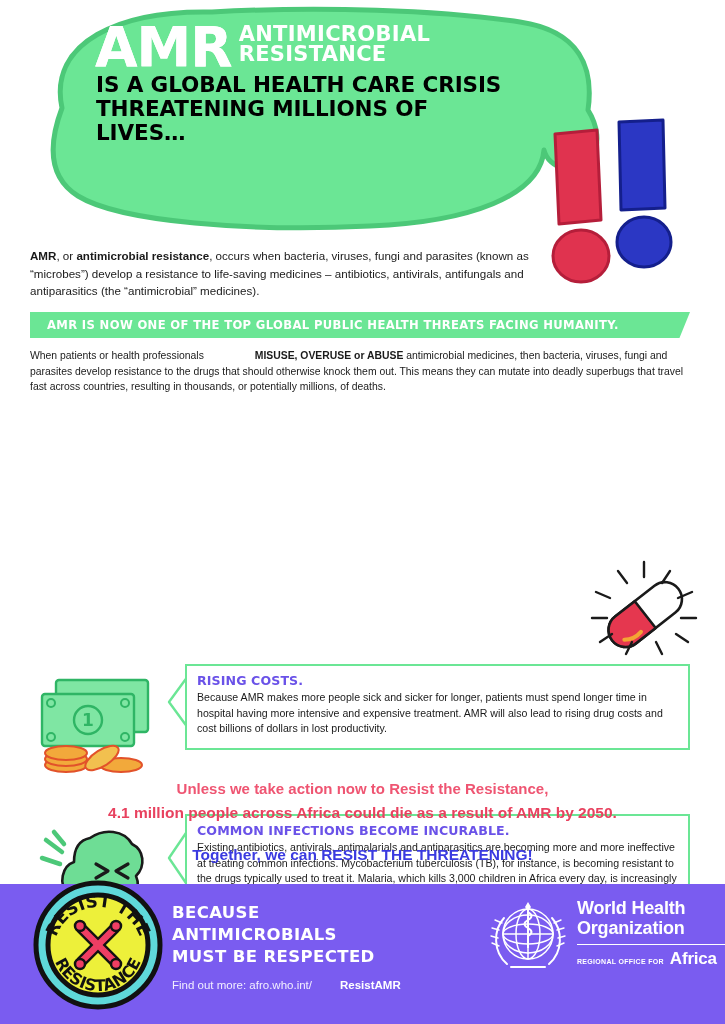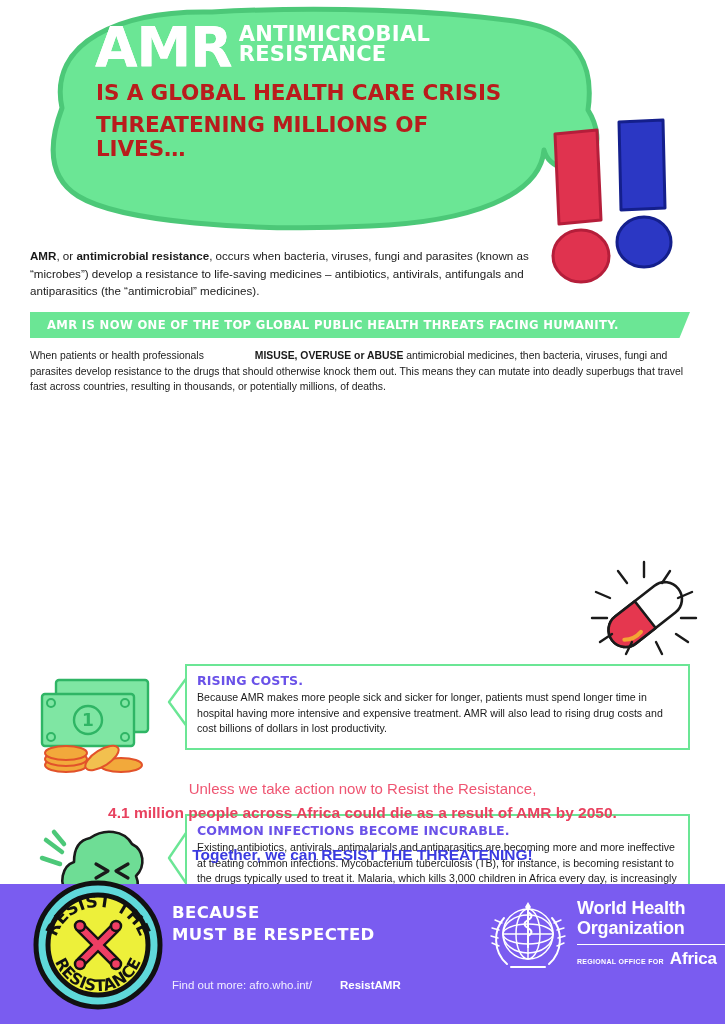--- a/index.html
+++ b/index.html
@@ -45,24 +45,24 @@
     color: #ffffff;
     line-height: 0.95;
     letter-spacing: 0.3px;
     margin-left: 7px;
     margin-top: 3px;
     font-family: "DejaVu Sans", sans-serif;
   }
   .crisis {
     font-size: 21.5px;
     font-weight: 900;
-    color: #b91c1c;
+    color: #000000;
     line-height: 1.12;
     letter-spacing: -0.1px;
-    margin-top: 8px;
+    margin-top: 0;
     margin-left: 1px;
     font-family: "DejaVu Sans", sans-serif;
   }
   .unless {
     font-size: 18px;
     font-weight: 900;
     color: #ffffff;
     line-height: 1.25;
     letter-spacing: 0.2px;
     margin-top: 7px;
@@ -140,21 +140,21 @@
   .card-inner { position: absolute; }
 
   .illus { position: absolute; }
 
   
   .closing { position: absolute; left: 0; top: 778px; width: 725px; text-align: center; }
   .close-l1 {
     font-size: 15px;
     color: #ef5572;
     line-height: 1.5;
-    font-weight: 400;
+    font-weight: 700;
   }
   .close-l2 {
     font-size: 15.5px;
     color: #e8425f;
     font-weight: 700;
     line-height: 1.5;
   }
   .close-l3 {
     margin-top: 22px;
     font-size: 15.5px;
@@ -392,20 +392,21 @@
       </g>
       <circle cx="-18" cy="-19" r="5" fill="#ef3e63" stroke="#111111" stroke-width="2.5"></circle>
       <circle cx="18" cy="-19" r="5" fill="#ef3e63" stroke="#111111" stroke-width="2.5"></circle>
       <circle cx="-18" cy="19" r="5" fill="#ef3e63" stroke="#111111" stroke-width="2.5"></circle>
       <circle cx="18" cy="19" r="5" fill="#ef3e63" stroke="#111111" stroke-width="2.5"></circle>
     </g>
   </svg>
 
   <div class="footer-slogan">
     <div>BECAUSE</div>
+    <div>ANTIMICROBIALS</div>
     <div>MUST BE RESPECTED</div>
   </div>
 
   <div class="footer-more">
     <span>Find out more: afro.who.int/</span><b>ResistAMR</b>
   </div>
 
   <div class="who-wrap">
     <svg width="82" height="80" viewBox="0 0 82 80">
       <g fill="none" stroke="#ffffff" stroke-width="1.5">

